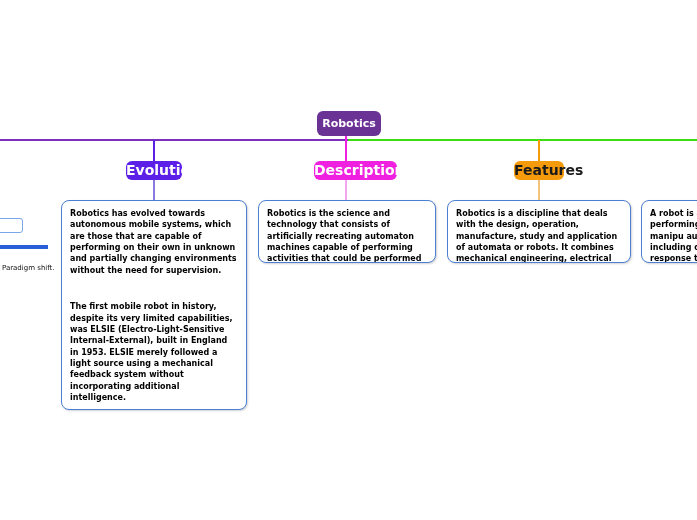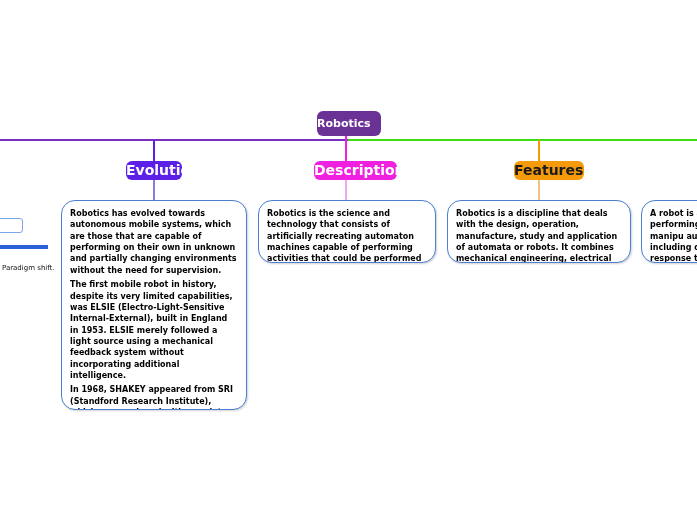--- a/index.html
+++ b/index.html
@@ -42,21 +42,21 @@
   }
   .stem-evolution   { left: 153px; top: 180px; height: 21px; background: #8a7be0; }
   .stem-description { left: 345px; top: 180px; height: 21px; background: #f3a6ee; }
   .stem-features    { left: 538px; top: 180px; height: 21px; background: #f2c37a; }
 
   
   .node {
     position: absolute;
     border-radius: 6px;
     font-weight: bold;
-    text-align: left;
+    text-align: center;
     white-space: nowrap;
     box-sizing: border-box;
   }
   .node-root {
     left: 317px; top: 111px;
     width: 64px; height: 25px;
     line-height: 25px;
     font-size: 11px;
     color: #ffffff;
     background: #6b3296;
@@ -68,41 +68,41 @@
   }
   .node-evolution {
     left: 126px; top: 161px; width: 56px;
     background: #5b1fe8; color: #ffffff;
   }
   .node-description {
     left: 314px; top: 161px; width: 83px;
     background: #f020e0; color: #ffffff;
   }
   .node-features {
-    left: 514px; top: 161px; width: 70px;
+    left: 514px; top: 161px; width: 50px;
     background: #f59a0b; color: #1a1a1a;
   }
 
   
   .card {
     position: absolute;
     box-sizing: border-box;
     background: #ffffff;
     border: 1px solid #4a7fd4;
-    border-radius: 14px;
+    border-radius: 8px;
     padding: 7px 8px 8px 8px;
     font-size: 8px;
     line-height: 1.42;
     font-weight: bold;
     color: #000000;
     box-shadow: 1px 1px 2px rgba(0,0,0,0.18);
     overflow: hidden;
   }
   .card p { margin: 0; }
-  .card p + p { margin-top: 3px; }
+  .card p + p { margin-top: 25px; }
 
   .card-evolution   { left: 61px;  top: 200px; width: 186px; height: 210px; }
   .card-description { left: 258px; top: 200px; width: 178px; height: 63px; }
   .card-features    { left: 447px; top: 200px; width: 184px; height: 63px; }
   .card-robot       { left: 641px; top: 200px; width: 120px; height: 63px; }
 
   
   .frag-box {
     position: absolute;
     left: -40px; top: 218px;

